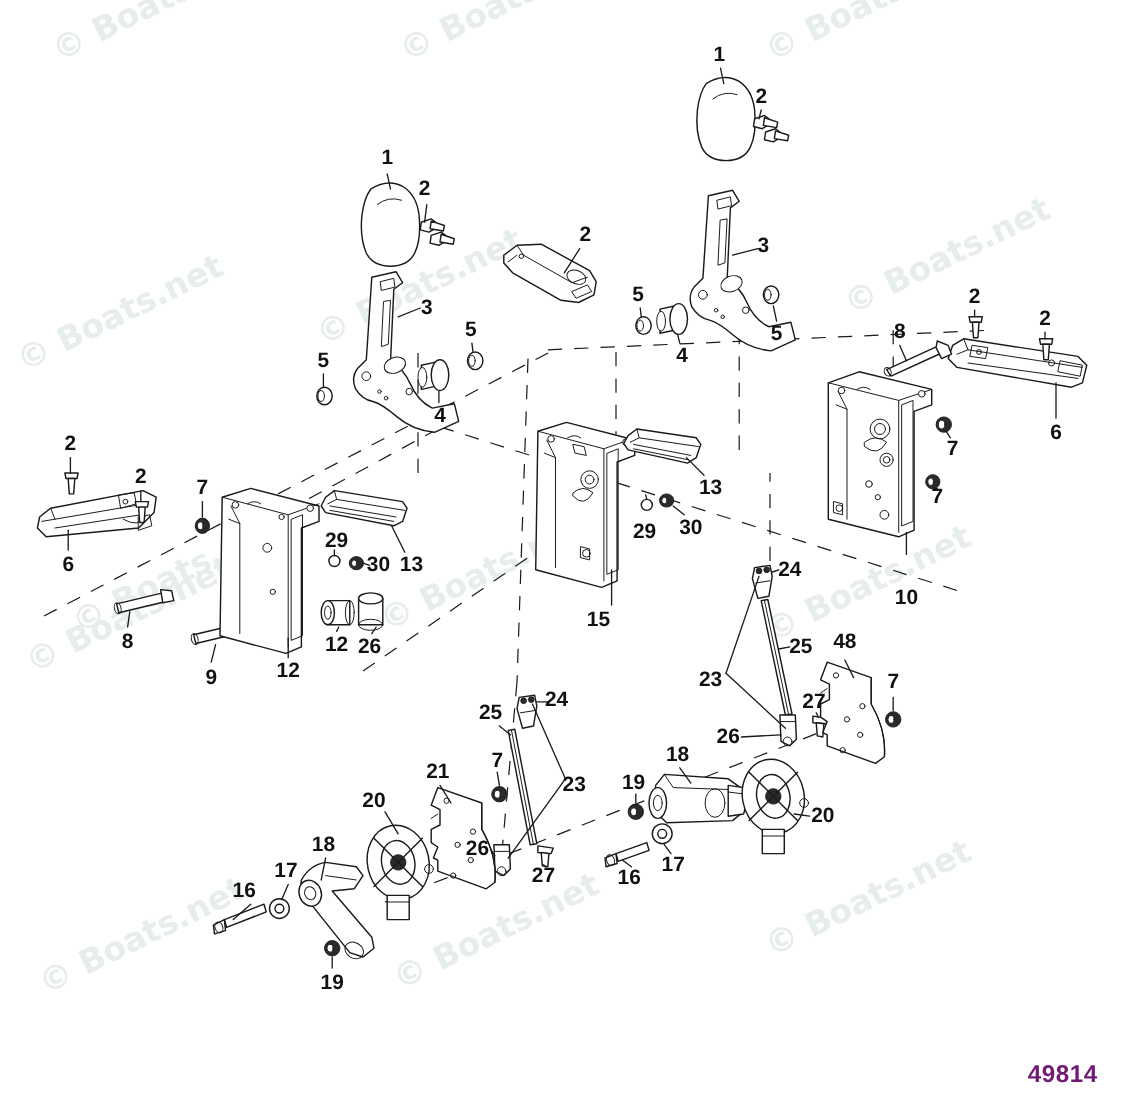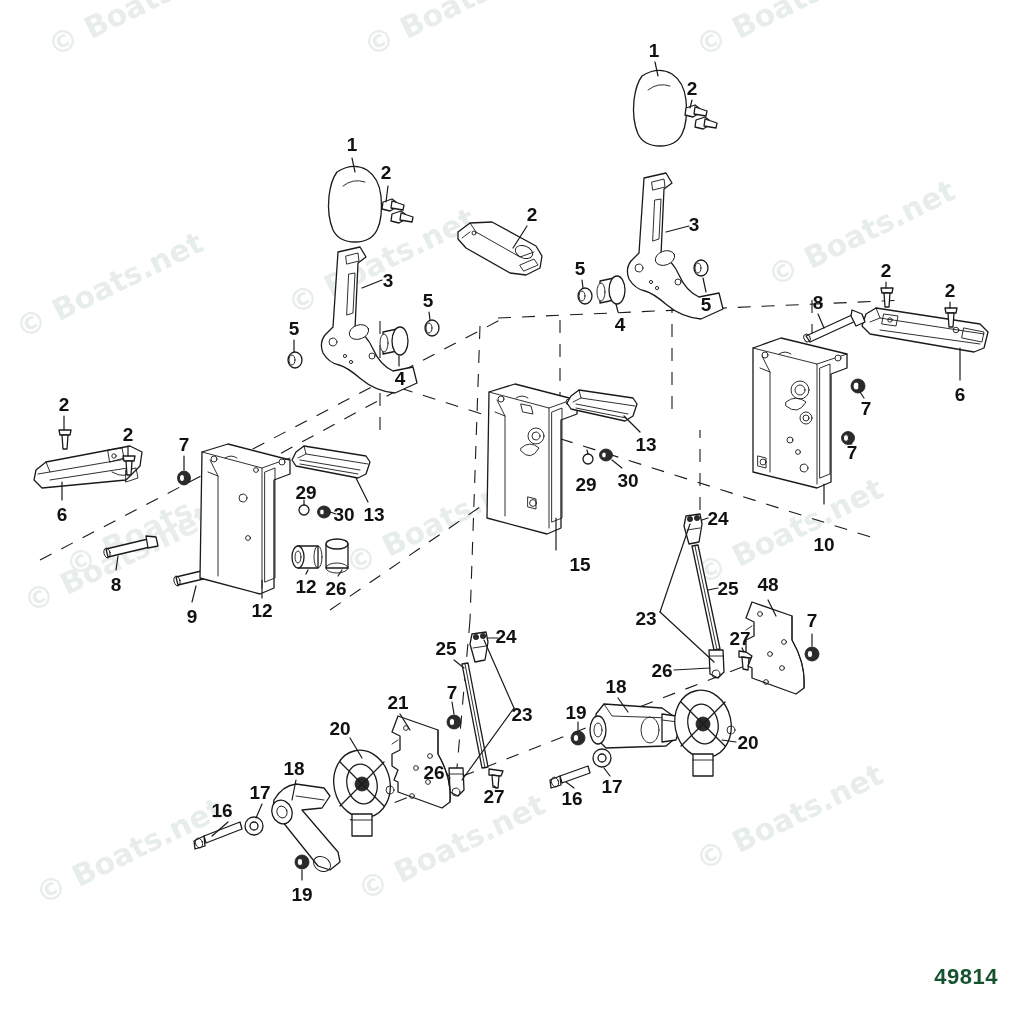--- a/index.html
+++ b/index.html
@@ -54,21 +54,21 @@
   }
   
   #drawing-id{
     position:absolute;
     right:24px;
     bottom:28px;
     font-family:"Liberation Sans", sans-serif;
     font-weight:700;
     font-size:22px;
     letter-spacing:0.5px;
-    color:#14532d;
+    color:#701a75;
     z-index:30;
   }
 </style>
 </head>
 <body>
 
 <div id="page">
 
   <div id="watermarks">
       <div class="wm" style="left: 42px; top: 32px;">© Boats.net</div>
@@ -650,21 +650,21 @@
       <div class="callout" style="left: 192px; top: 616px;">9</div>
       <div class="callout" style="left: 262px; top: 610px;">12</div>
       <div class="callout" style="left: 306px; top: 586px;">12</div>
       <div class="callout" style="left: 336px; top: 588px;">26</div>
       <div class="callout" style="left: 306px; top: 492px;">29</div>
       <div class="callout" style="left: 344px; top: 514px;">30</div>
       <div class="callout" style="left: 374px; top: 514px;">13</div>
       <div class="callout" style="left: 646px; top: 444px;">13</div>
       <div class="callout" style="left: 586px; top: 484px;">29</div>
       <div class="callout" style="left: 628px; top: 480px;">30</div>
-      <div class="callout" style="left: 580px; top: 564px;">15</div>
+      <div class="callout" style="left: 544px; top: 564px;">15</div>
       <div class="callout" style="left: 718px; top: 518px;">24</div>
       <div class="callout" style="left: 728px; top: 588px;">25</div>
       <div class="callout" style="left: 646px; top: 618px;">23</div>
       <div class="callout" style="left: 768px; top: 584px;">48</div>
       <div class="callout" style="left: 740px; top: 638px;">27</div>
       <div class="callout" style="left: 812px; top: 620px;">7</div>
       <div class="callout" style="left: 662px; top: 670px;">26</div>
       <div class="callout" style="left: 506px; top: 636px;">24</div>
       <div class="callout" style="left: 446px; top: 648px;">25</div>
       <div class="callout" style="left: 452px; top: 692px;">7</div>

